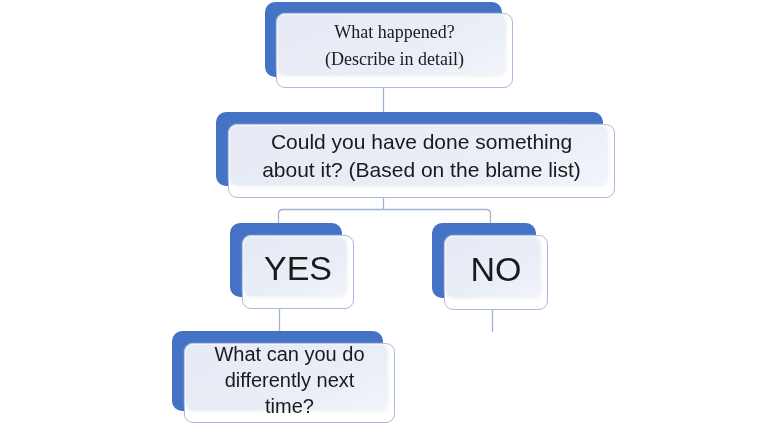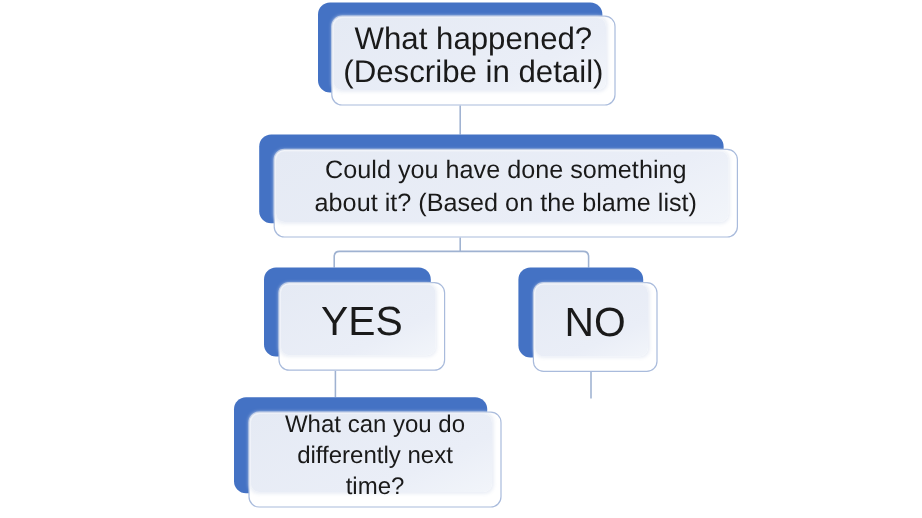--- a/index.html
+++ b/index.html
@@ -63,26 +63,26 @@
     display: block;
     text-align: center;
     color: #1a1a1a;
     white-space: pre-line;
     padding-bottom: 10px;
   }
   
   .n-q1        { left: 276px; top: 13px;  width: 237px; height: 75px; }
   .n-q1 .shadow{ left: -11px; top: -11px; }
   .n-q2        { left: 200px; top: 124px; width: 387px; height: 74px; margin-left: 28px; }
-  .n-yes       { left: 232px; top: 235px; width: 139px; height: 74px; }
+  .n-yes       { left: 242px; top: 235px; width: 112px; height: 74px; }
   .n-no        { left: 444px; top: 235px; width: 104px; height: 75px; }
-  .n-yes-act   { left: 184px; top: 343px; width: 211px; height: 80px; margin-left: 23px; }
+  .n-yes-act   { left: 184px; top: 343px; width: 211px; height: 80px; }
   .n-no-act    { left: 427px; top: 344px; width: 157px; height: 79px; }
   
-  .n-q1 .card span      { font-size: 26px; line-height: 27px; }
+  .n-q1 .card span      { font-size: 18px; line-height: 27px; font-family: Liberation Serif, serif; }
   .n-q2 .card span      { font-size: 21px; line-height: 28px; }
   .n-yes .card span,
   .n-no .card span      { font-size: 34px; line-height: 36px; padding-bottom: 8px; }
   .n-yes-act .card span { font-size: 20px; line-height: 26px; padding-bottom: 6px; }
   .n-no-act .card span  { font-size: 20px; line-height: 26px; }
 </style>
 </head>
 <body>
 
 <div class="canvas">

